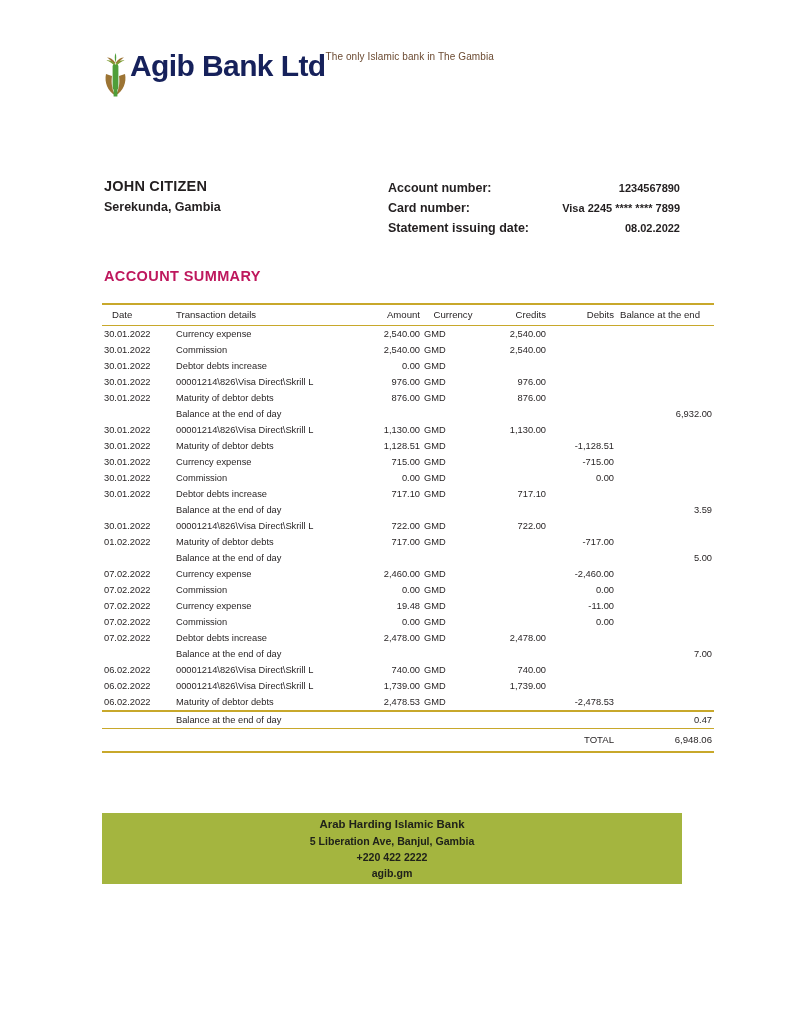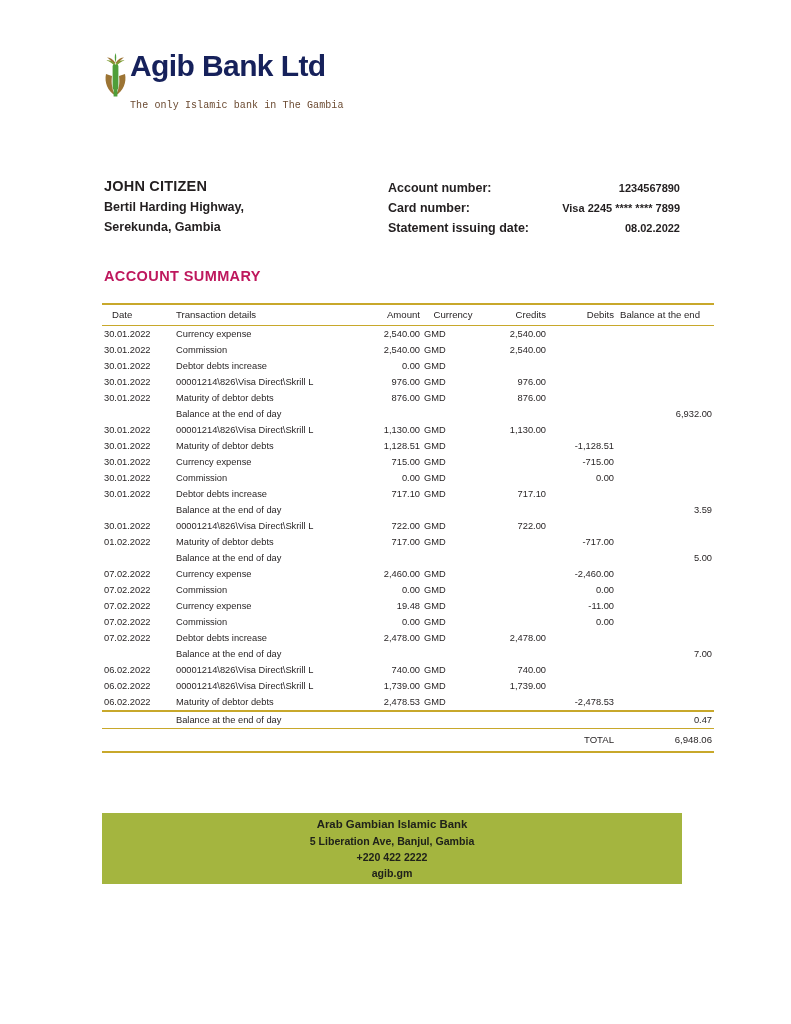--- a/index.html
+++ b/index.html
@@ -30,36 +30,37 @@
   }
   .logo-mark {
     width: 27px;
     height: 47px;
     flex: 0 0 27px;
     margin-top: 2px;
   }
   .logo-text-wrap {
     margin-left: 1px;
     display: flex;
-    flex-direction: column;
+    flex-direction: row;
+    text-align: center;
   }
   .logo-word {
     font-family: "Liberation Sans", sans-serif;
     font-size: 30px;
     font-weight: bold;
     color: #16215b;
     letter-spacing: -0.6px;
     line-height: 32px;
   }
   .logo-tagline {
-    font-family: Liberation Mono, monospace;
+    font-family: Liberation Sans, sans-serif;
     font-size: 10px;
     color: #6b4a31;
     letter-spacing: 0.1px;
-    margin-top: 18px;
+    margin-top: 1px;
     line-height: 12px;
   }
 
   
   .party-block {
     position: absolute;
     left: 104px;
     top: 176px;
     width: 270px;
   }
@@ -218,21 +219,20 @@
       <path d="M11.6 36 h3.8 v8.5 h-3.8 Z" fill="#4f9e3a"></path>
     </svg>
     <div class="logo-text-wrap">
       <div class="logo-word">Agib Bank Ltd</div>
       <div class="logo-tagline">The only Islamic bank in The Gambia</div>
     </div>
   </div>
 
   <div class="party-block">
     <div class="party-name">JOHN CITIZEN</div>
-    <div class="party-line">Bertil Harding Highway,</div>
     <div class="party-line">Serekunda, Gambia</div>
   </div>
 
   <div class="meta-block">
     <div class="meta-row">
       <span class="meta-label">Account number:</span>
       <span class="meta-value">1234567890</span>
     </div>
     <div class="meta-row">
       <span class="meta-label">Card number:</span>
@@ -494,19 +494,19 @@
           <td class="c-cur"></td>
           <td class="c-cred"></td>
           <td class="c-deb total-label">TOTAL</td>
           <td class="c-bal">6,948.06</td>
         </tr>
       </tfoot>
     </table>
   </div>
 
   <div class="footer">
-    <div class="footer-line title">Arab Gambian Islamic Bank</div>
+    <div class="footer-line title">Arab Harding Islamic Bank</div>
     <div class="footer-line">5 Liberation Ave, Banjul, Gambia</div>
     <div class="footer-line">+220 422 2222</div>
     <div class="footer-line">agib.gm</div>
   </div>
 
 </div>
 
 </body></html>

